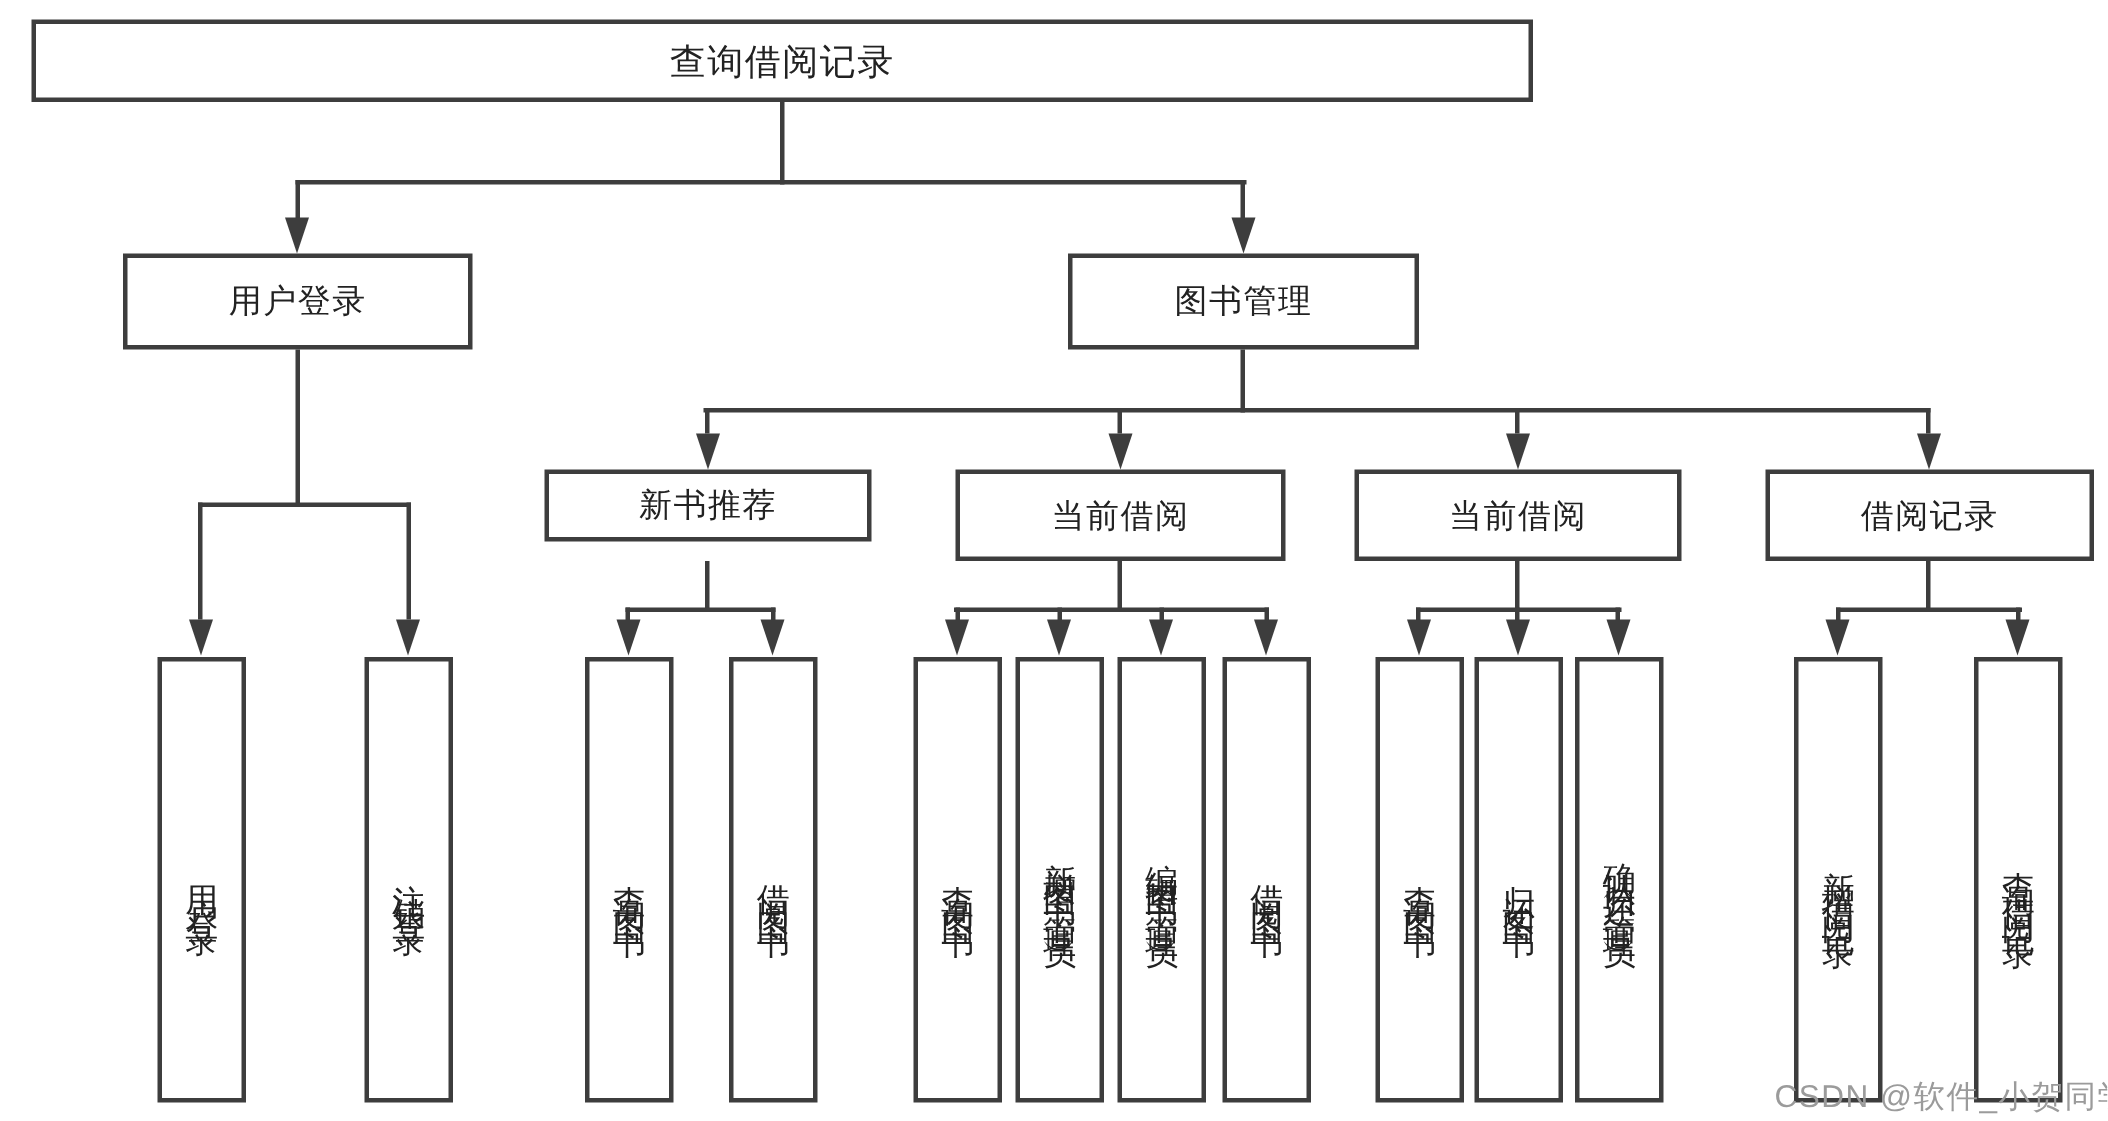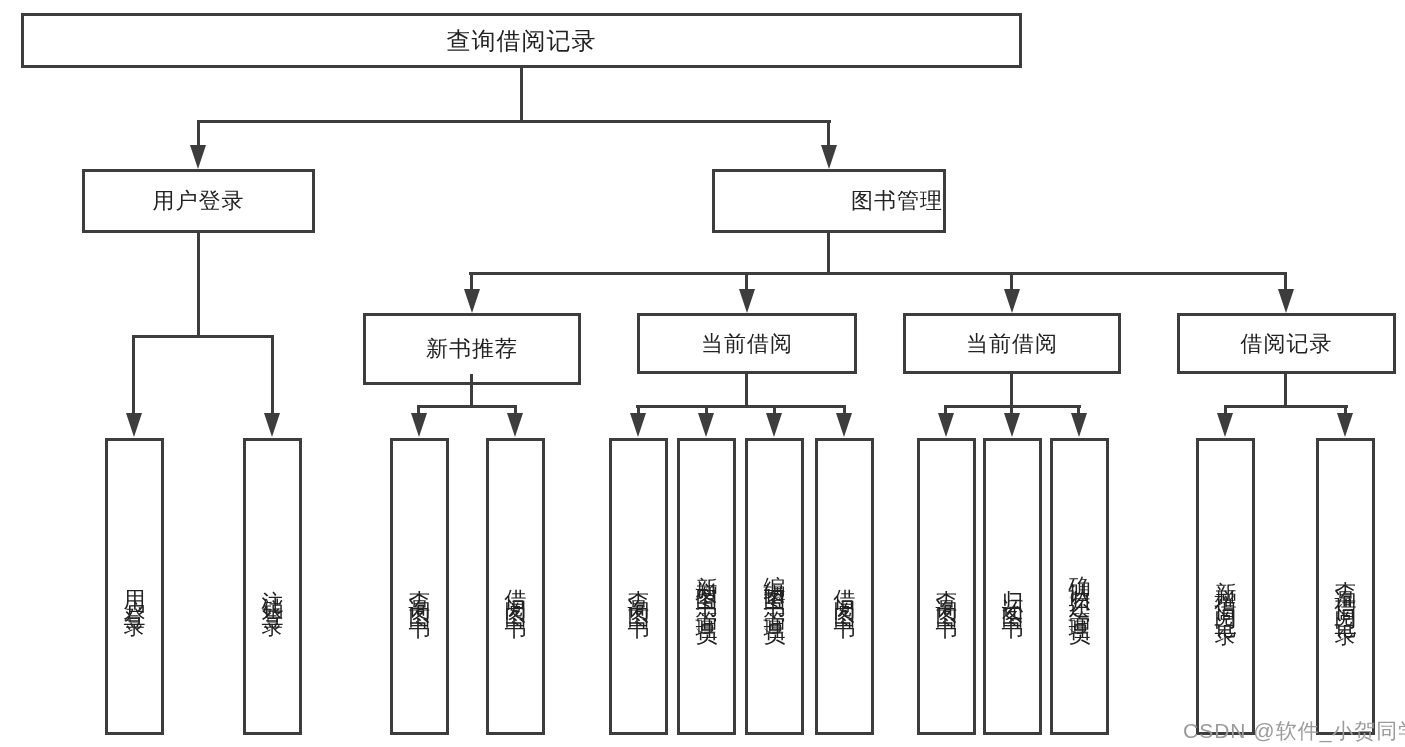--- a/index.html
+++ b/index.html
@@ -59,25 +59,25 @@
 
 <div id="canvas">
 
   <div class="box" style="left:21px; top:13px; width:1001px; height:55px; font-size:24px;">
     <span>查询借阅记录</span>
   </div>
 
   <div class="box" style="left:82px; top:169px; width:233px; height:64px;">
     <span>用户登录</span>
   </div>
-  <div class="box" style="left:712px; top:169px; width:234px; height:64px;justify-content:flex-end;">
+  <div class="box" style="left:712px; top:169px; width:234px; height:64px;">
     <span>图书管理</span>
   </div>
 
-  <div class="box" style="left:363px; top:313px; width:218px; height:72px;">
+  <div class="box" style="left:363px; top:313px; width:218px; height:48px;">
     <span>新书推荐</span>
   </div>
   <div class="box" style="left:637px; top:313px; width:220px; height:61px;">
     <span>当前借阅</span>
   </div>
   <div class="box" style="left:903px; top:313px; width:218px; height:61px;">
     <span>当前借阅</span>
   </div>
   <div class="box" style="left:1177px; top:313px; width:219px; height:61px;">
     <span>借阅记录</span>

